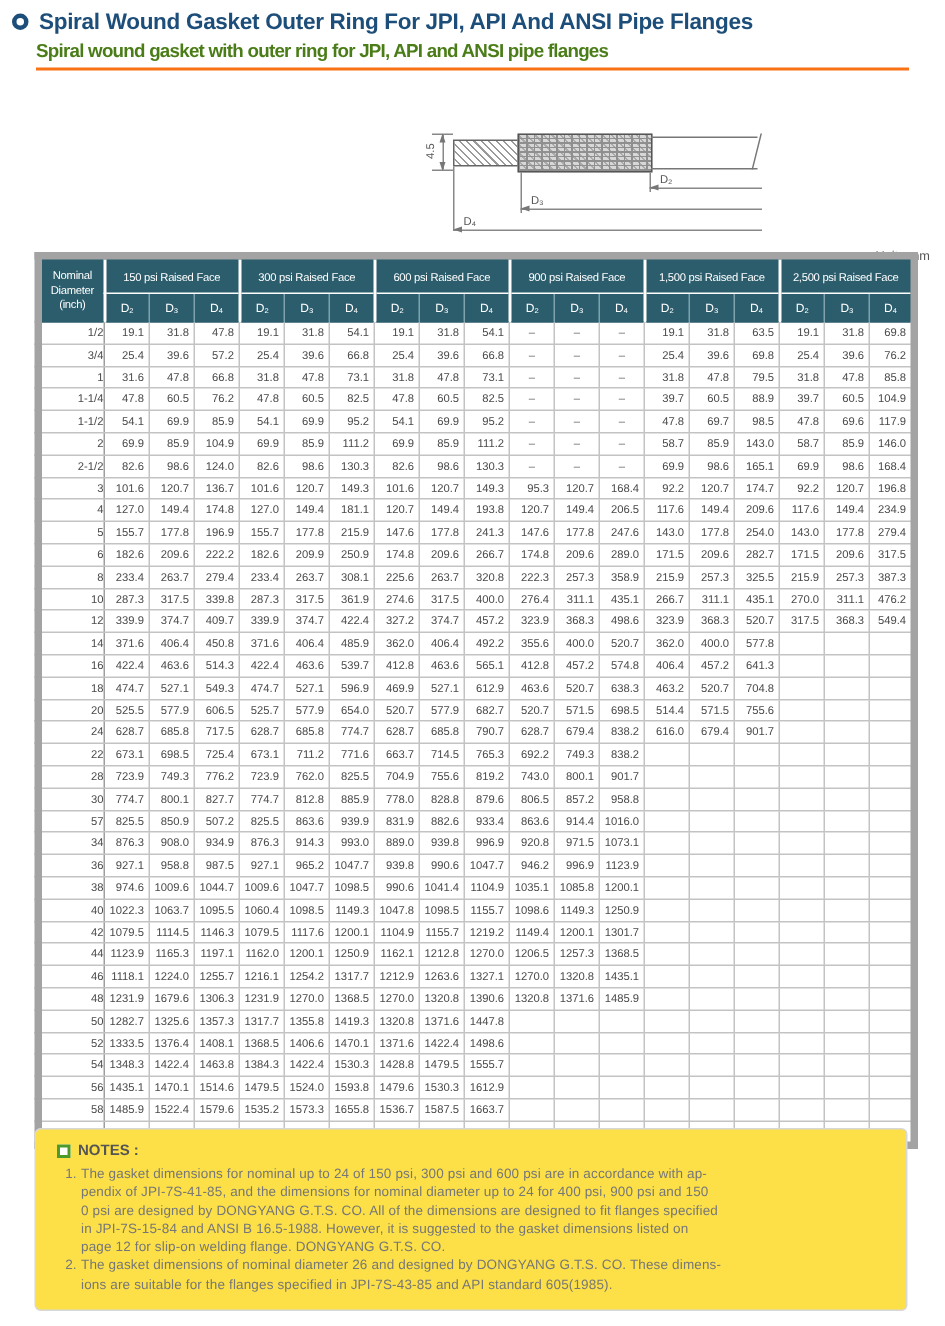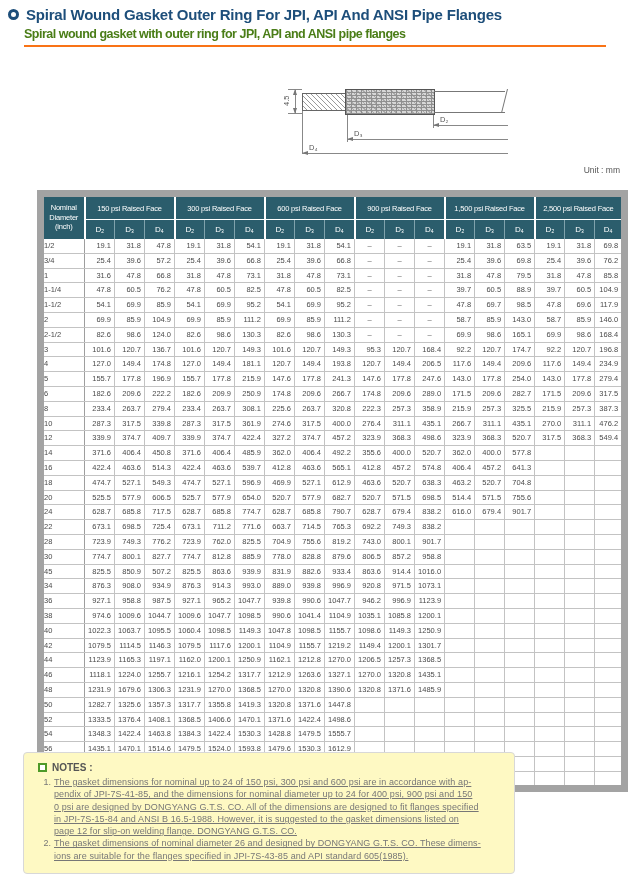--- a/index.html
+++ b/index.html
@@ -31,43 +31,43 @@
   .arrow-left{width:0;height:0;border-top:2.5px solid transparent;border-bottom:2.5px solid transparent;border-right:6px solid #777;}
   .arrow-up{width:0;height:0;border-left:2.5px solid transparent;border-right:2.5px solid transparent;border-bottom:6px solid #777;}
   .arrow-down{width:0;height:0;border-left:2.5px solid transparent;border-right:2.5px solid transparent;border-top:6px solid #777;}
   .dim-label{font-size:7.5px;color:#555;line-height:1;}
   .thickness-label{left:282px;top:42px;transform:rotate(-90deg);transform-origin:center;}
 
   
   .unit-label{position:absolute;right:10px;top:165px;font-size:8.5px;color:#555;}
 
   
-  table{position:absolute;left:23px;top:190px;width:584px;border-collapse:collapse;table-layout:fixed;
-        border:7px solid #a3a3a3;margin-left:14px;}
+  table{position:absolute;left:23px;top:168px;width:584px;border-collapse:collapse;table-layout:fixed;
+        border:5px solid #a3a3a3;}
   thead th{background:#2b5d6c;color:#fff;font-weight:normal;font-size:7.5px;letter-spacing:-0.2px;padding:0;}
   th.group{height:22px;border-left:2px solid #fff;}
   th.corner{font-size:7.5px;line-height:1.25;white-space:pre-line;border-right:2px solid #fff;width:44px;}
   th.sub{height:18px;border-left:1px solid #7fa2ac;border-top:1px solid #fff;font-size:8px;}
   th.sub.gstart{border-left:2px solid #fff;}
   tbody td{height:13.8px;line-height:13.8px;font-size:7.5px;color:#4a4a4a;padding:0 3px 0 0;
            border:1px solid #c3c3c3;text-align:right;overflow:hidden;white-space:nowrap;}
-  tbody td.size{text-align:left;padding:0;border-right:1px solid #9e9e9e;}
+  tbody td.size{text-align:right;padding:0;border-right:1px solid #9e9e9e;}
   tbody td.gstart{border-left:1px solid #9e9e9e;}
   tbody td.dash{text-align:center;padding:0;color:#666;}
   tbody tr:first-child td{border-top:1px solid #2b5d6c;}
 
   
-  .notes-panel{position:absolute;left:23px;top:752px;width:492px;height:122px;border:1px solid #d8d8d8;
-               border-radius:4px;background:#fef9c3;box-sizing:border-box;padding:9px 12px 0 14px;}
+  .notes-panel{position:absolute;left:23px;top:752px;width:582px;height:122px;border:1px solid #d8d8d8;
+               border-radius:4px;background:#fde047;box-sizing:border-box;padding:9px 12px 0 14px;}
   .notes-title-row{display:flex;align-items:center;gap:5px;margin-bottom:3px;}
   .notes-icon{width:5px;height:5px;border:2px solid #4e9a28;background:#fff;flex:0 0 auto;}
   .notes-title{font-size:10px;font-weight:bold;color:#555;}
   .note-item{display:flex;align-items:flex-start;font-size:9px;color:#777;line-height:12.3px;}
   .note-num{flex:0 0 13px;text-align:right;padding-right:3px;}
-  .note-text{flex:1;white-space:pre-line;letter-spacing:0.1px;text-decoration:underline;}
+  .note-text{flex:1;white-space:pre-line;letter-spacing:0.1px;}
 </style>
 </head>
 <body>
 
 <div class="title-row">
   <span class="bullet"></span>
   <h1 class="page-title">Spiral Wound Gasket Outer Ring For JPI, API And ANSI Pipe Flanges</h1>
 </div>
 <div class="subtitle-wrap">
   <h2 class="page-subtitle">Spiral wound gasket with outer ring for JPI, API and ANSI pipe flanges</h2>
@@ -616,21 +616,21 @@
         <td class="num">857.2</td>
         <td class="num">958.8</td>
         <td class="num gstart"></td>
         <td class="num"></td>
         <td class="num"></td>
         <td class="num gstart"></td>
         <td class="num"></td>
         <td class="num"></td>
       </tr>
       <tr>
-        <td class="size">45</td>
+        <td class="size">57</td>
         <td class="num gstart">825.5</td>
         <td class="num">850.9</td>
         <td class="num">507.2</td>
         <td class="num gstart">825.5</td>
         <td class="num">863.6</td>
         <td class="num">939.9</td>
         <td class="num gstart">831.9</td>
         <td class="num">882.6</td>
         <td class="num">933.4</td>
         <td class="num gstart">863.6</td>

